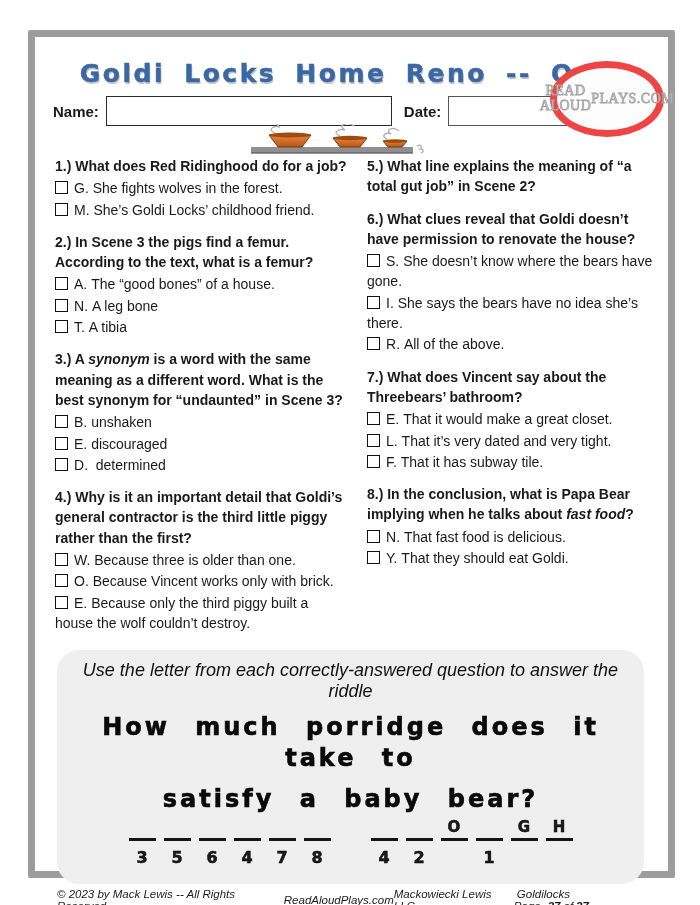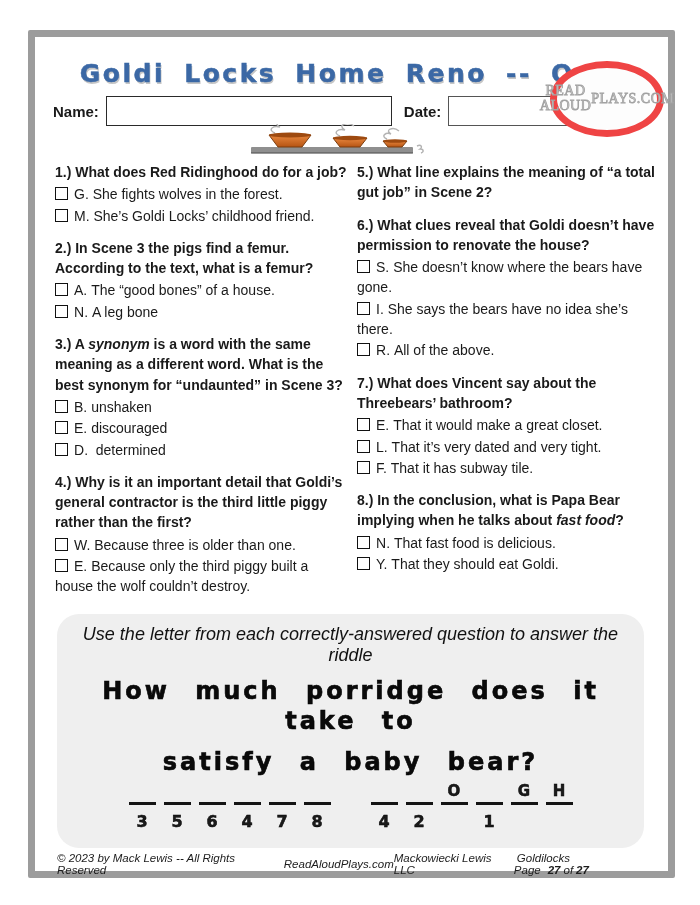--- a/index.html
+++ b/index.html
@@ -21,21 +21,21 @@
   .name-row label{font-weight:bold;font-size:15px;}
   .name-row input{height:28px;border:1.8px solid #2a2a2a;background:#fff;margin-left:7px;
     font-size:14px;padding:0 6px;box-sizing:content-box;}
   .inp-name{width:272px;}
   .inp-date{width:150px;border-color:#555 !important;}
   .date-label{margin-left:12px;}
   
   .bowls-row{height:32px;text-align:center;margin-top:-2px;}
   .bowls-row svg{transform:translateX(-12px);}
   
-  .cols{display:flex;padding:0 13px 0 20px;gap:10px;margin-top:6px;justify-content:space-between;}
+  .cols{display:flex;padding:0 13px 0 20px;gap:20px;margin-top:0;justify-content:space-between;}
   .col{font-size:14px;line-height:1.45;}
   .col-left{width:292px;}
   .col-right{width:300px;flex:1;}
   .q{margin-bottom:12px;}
   .stem{margin:0 0 2px 0;font-weight:bold;}
   .it{font-style:italic;}
   .opt{margin:1px 0;}
   .cb{display:inline-block;width:11px;height:11px;border:1.6px solid #111;
     margin-right:6px;position:relative;top:1px;background:#fff;}
   .ol::after{content:".\00a0";}
@@ -117,36 +117,38 @@
             <div class="opt"><span class="cb"></span><span class="ol">G</span><span>She fights wolves in the forest.</span></div>
             <div class="opt"><span class="cb"></span><span class="ol">M</span><span>She’s Goldi Locks’ childhood friend.</span></div>
           </div>
   </div>
 
   <div class="q">
     <p class="stem"><span>2.) In Scene 3 the pigs find a femur. According to the text, what is a femur?</span></p>
     <div class="opts">
             <div class="opt"><span class="cb"></span><span class="ol">A</span><span>The “good bones” of a house.</span></div>
             <div class="opt"><span class="cb"></span><span class="ol">N</span><span>A leg bone</span></div>
+            <div class="opt"><span class="cb"></span><span class="ol">T</span><span>A tibia</span></div>
           </div>
   </div>
 
   <div class="q">
     <p class="stem"><span>3.) A </span><span class="it">synonym</span><span> is a word with the same meaning as a different word. What is the best synonym for “undaunted” in Scene 3?</span></p>
     <div class="opts">
             <div class="opt"><span class="cb"></span><span class="ol">B</span><span>unshaken</span></div>
             <div class="opt"><span class="cb"></span><span class="ol">E</span><span>discouraged</span></div>
             <div class="opt"><span class="cb"></span><span class="ol">D</span><span> determined</span></div>
           </div>
   </div>
 
   <div class="q">
     <p class="stem"><span>4.) Why is it an important detail that Goldi’s general contractor is the third little piggy rather than the first?</span></p>
     <div class="opts">
             <div class="opt"><span class="cb"></span><span class="ol">W</span><span>Because three is older than one.</span></div>
+            <div class="opt"><span class="cb"></span><span class="ol">O</span><span>Because Vincent works only with brick.</span></div>
             <div class="opt"><span class="cb"></span><span class="ol">E</span><span>Because only the third piggy built a house the wolf couldn’t destroy.</span></div>
           </div>
   </div>
 </div>
     <div class="col col-right" id="col-right">
   <div class="q">
     <p class="stem"><span>5.) What line explains the meaning of “a total gut job” in Scene 2?</span></p>
   </div>
 
   <div class="q">

